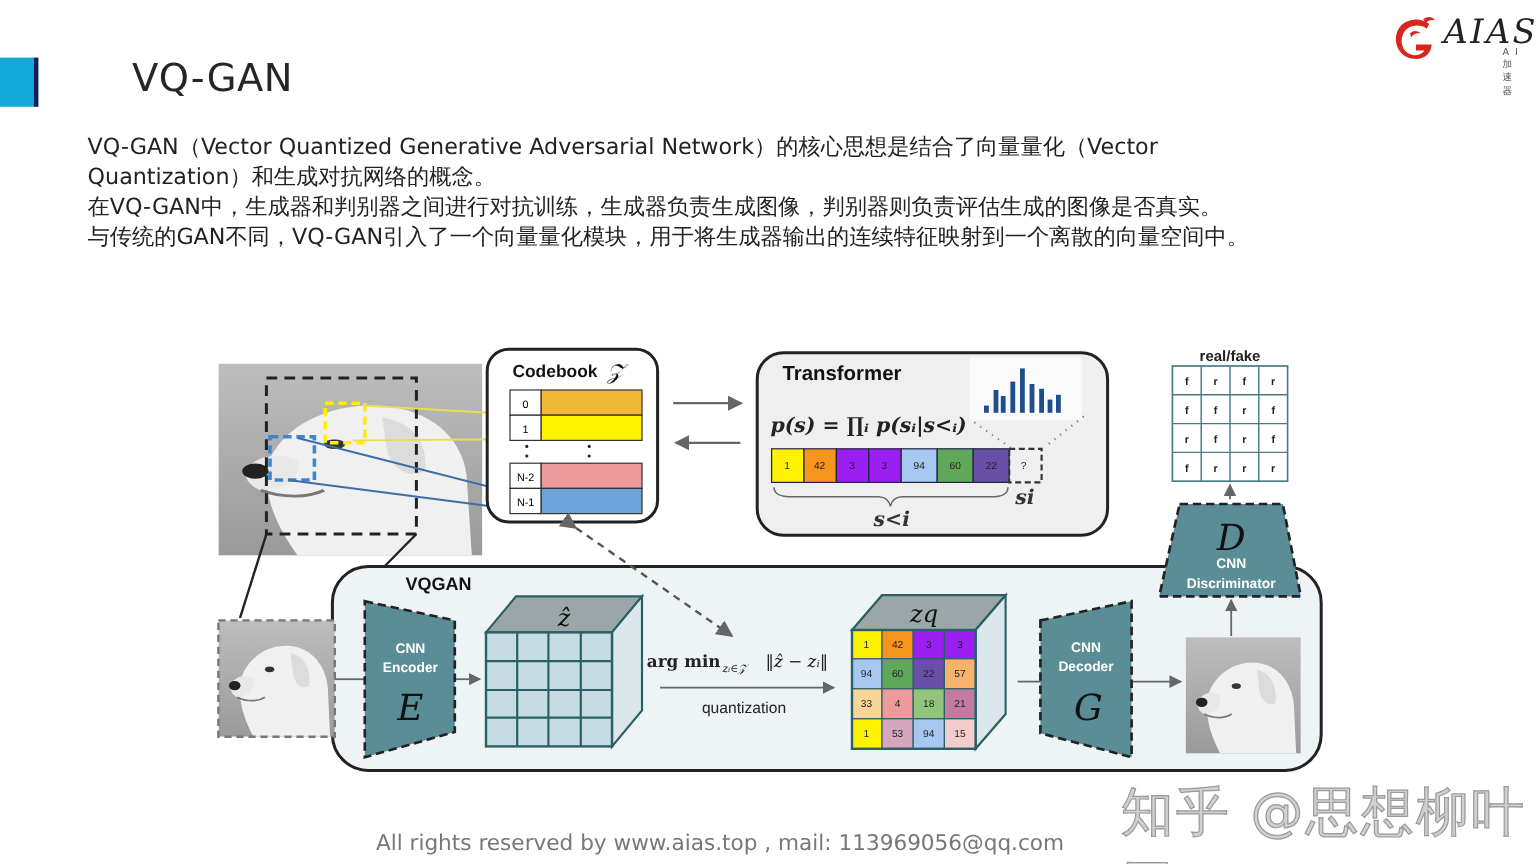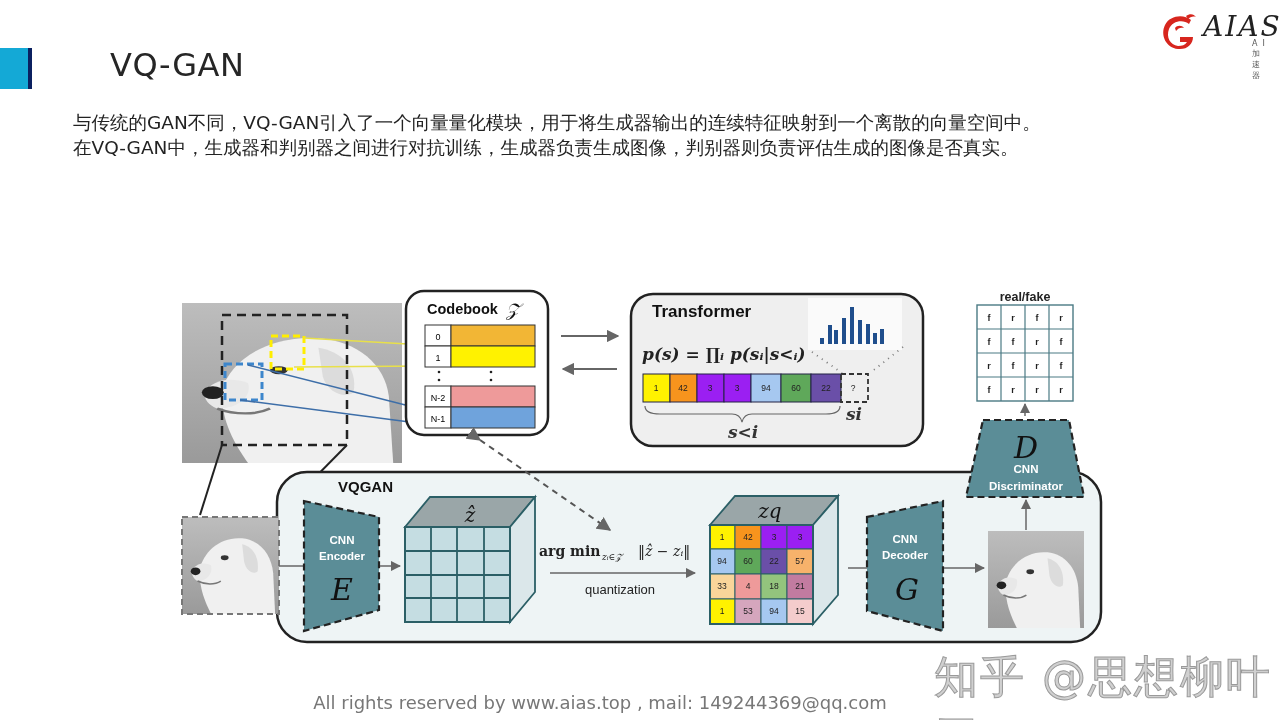--- a/index.html
+++ b/index.html
@@ -33,22 +33,23 @@
   <svg width="44" height="44" viewBox="0 0 44 44" style="position:absolute;left:0;top:0;">
     <path d="M33 10 C26 4 12 5 7 15 C2 25 8 38 20 39 C29 40 35 34 35 27 L22 27 L22 32 L29 32 C27 35 24 36 20 36 C12 35 8 27 11 19 C14 11 25 9 31 14 Z" fill="#d7261e"></path>
     <path d="M28 6 C32 3 36 4 38 7 C35 6 32 7 30 9 Z" fill="#d7261e"></path>
     <path d="M17 18 C19 15 24 15 26 18 C23 17 20 18 18 21 Z" fill="#d7261e"></path>
   </svg>
   <div class="logo-word">AIAS</div>
   <div class="logo-sub">AI加速器</div>
 </div>
 
 <div class="body-text">
+  <p style="width:990px;">VQ-GAN（Vector Quantized Generative Adversarial Network）的核心思想是结合了向量量化（Vector Quantization）和生成对抗网络的概念。</p>
+  <p>在VQ-GAN中，生成器和判别器之间进行对抗训练，生成器负责生成图像，判别器则负责评估生成的图像是否真实。</p>
   <p>与传统的GAN不同，VQ-GAN引入了一个向量量化模块，用于将生成器输出的连续特征映射到一个离散的向量空间中。</p>
-  <p>在VQ-GAN中，生成器和判别器之间进行对抗训练，生成器负责生成图像，判别器则负责评估生成的图像是否真实。</p>
 </div>
 
 <svg class="diagram" width="1280" height="720" viewBox="0 0 1280 720">
   <defs>
     <marker id="arr" viewBox="0 0 10 10" refX="9" refY="5" markerWidth="7" markerHeight="7" orient="auto">
       <path d="M0 0 L10 5 L0 10 Z" fill="#666"></path>
     </marker>
     <linearGradient id="dogbg" x1="0" y1="0" x2="0" y2="1">
       <stop offset="0" stop-color="#bdbdbd"></stop>
         <stop offset="1" stop-color="#9a9a9a"></stop>
@@ -276,13 +277,13 @@
 
   <g>
     <svg x="988" y="531" width="96" height="97" viewBox="0 0 100 100" preserveAspectRatio="none">
         <use href="#dog"></use>
       </svg>
   </g>
   <line x1="1026" y1="530" x2="1026" y2="500" stroke="#666" stroke-width="1.5" marker-end="url(#arr)"></line>
 </svg>
 
 <div class="watermark">知乎 @思想柳叶刀</div>
-<div class="footer">All rights reserved by www.aias.top , mail: 149244369@qq.com</div>
+<div class="footer">All rights reserved by www.aias.top , mail: 113969056@qq.com</div>
 
 </body></html>

